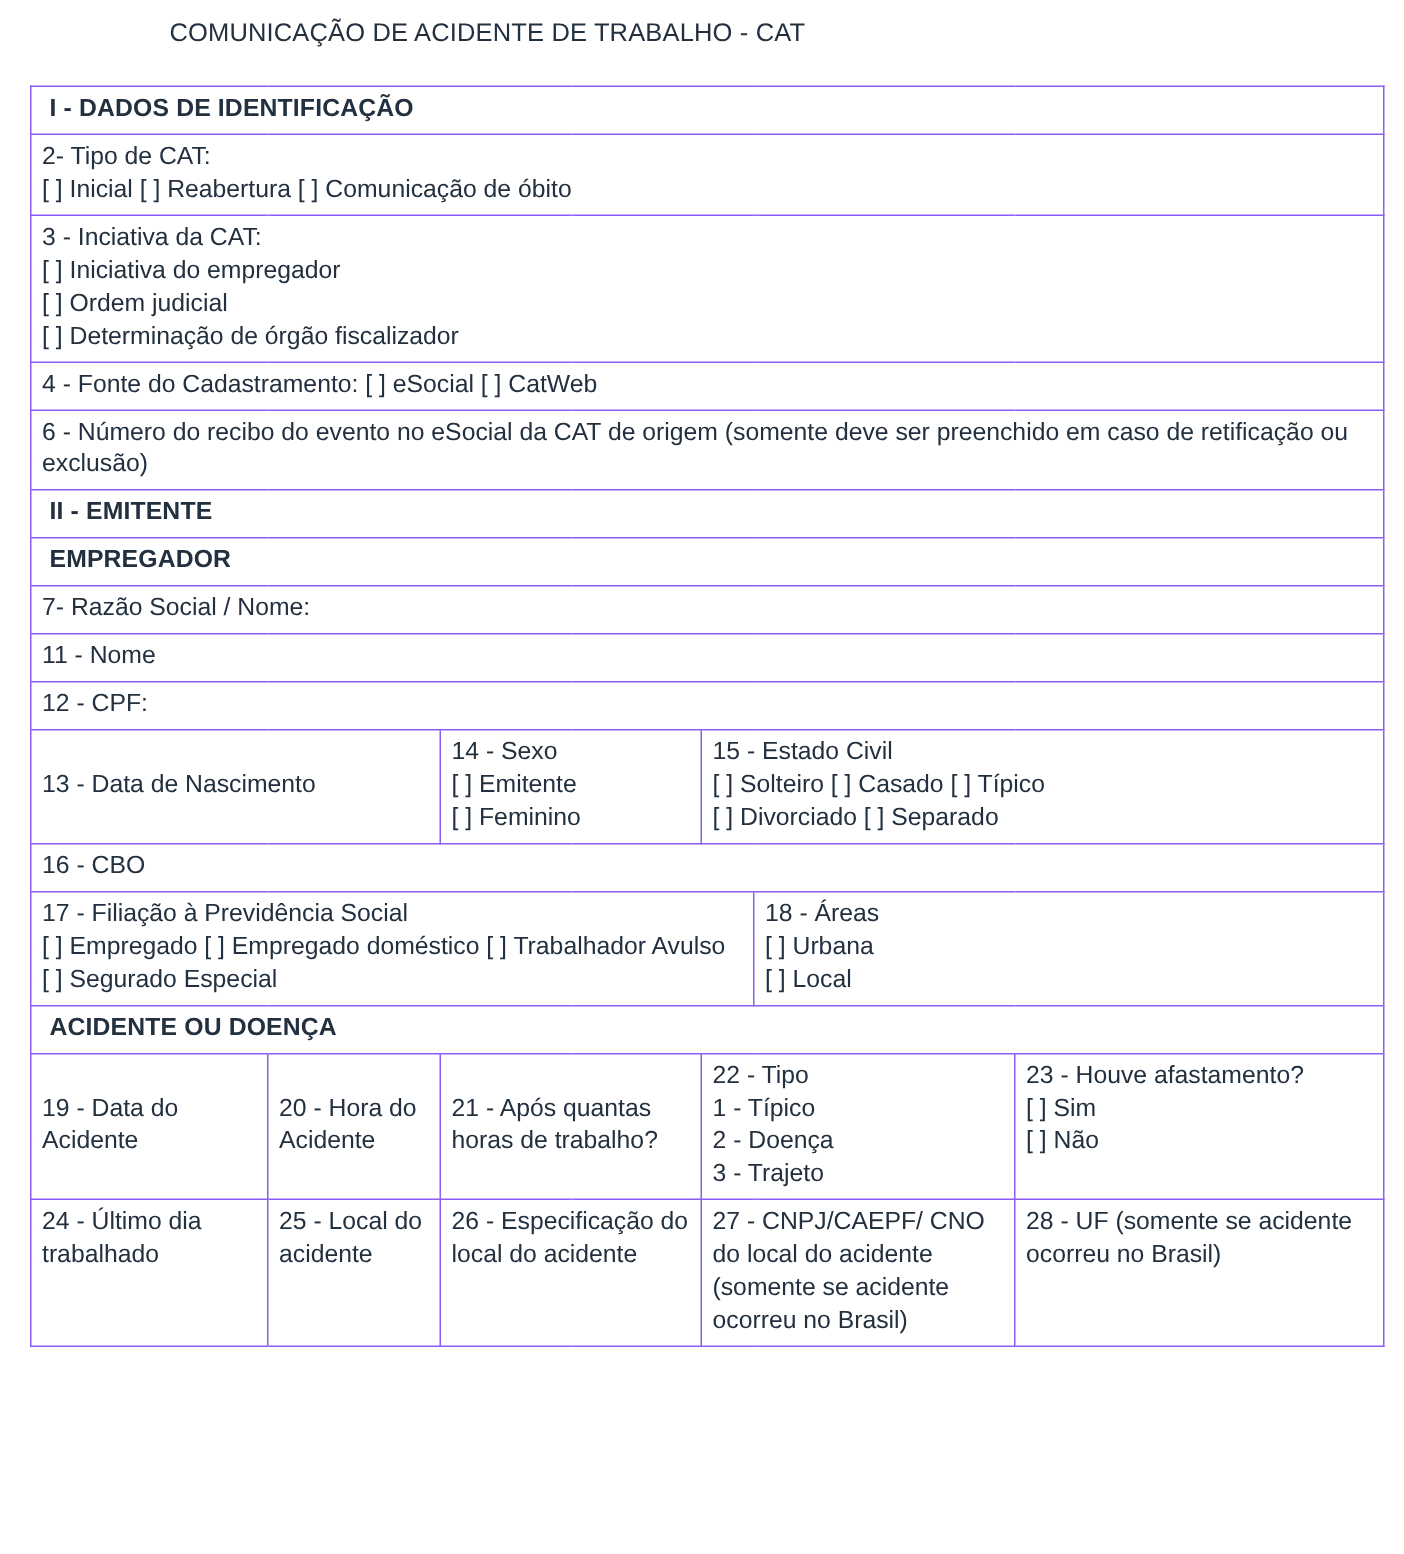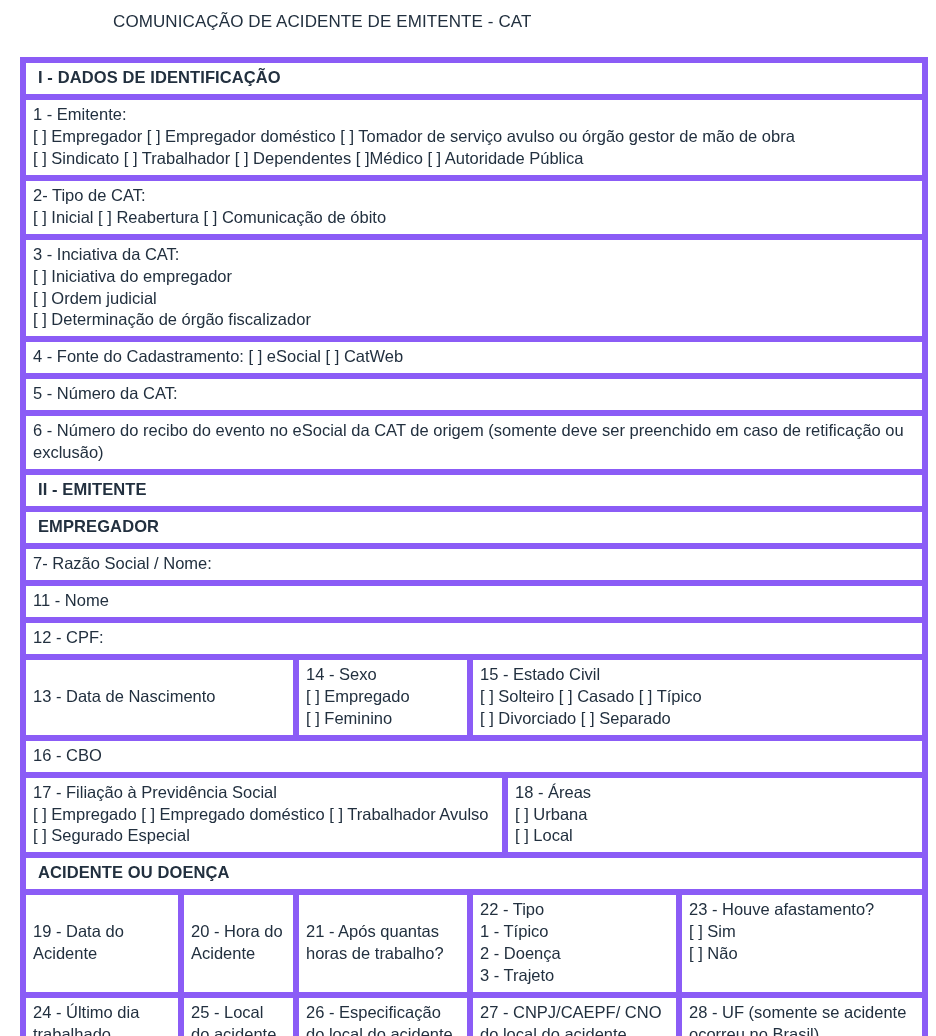--- a/index.html
+++ b/index.html
@@ -32,21 +32,21 @@
   }
   .form-table {
     position: absolute;
     left: 20px;
     top: 57px;
     width: 902px;
     border-collapse: collapse;
     table-layout: fixed;
   }
   .form-table td {
-    border: 6px solid #8b5cf6;
+    border: 1px solid #8b5cf6;
     padding: 4px 7px 5px 7px;
     font-size: 16.5px;
     line-height: 1.33;
     vertical-align: top;
     color: #22303f;
     background: #ffffff;
     word-wrap: break-word;
   }
   td.section-head {
     font-weight: bold;
@@ -56,47 +56,40 @@
   td.mid {
     vertical-align: middle;
   }
   .line { display: block; }
 </style>
 </head>
 <body>
 
 <div class="page">
 
-  <div class="doc-title">COMUNICAÇÃO DE ACIDENTE DE EMITENTE - CAT</div>
+  <div class="doc-title">COMUNICAÇÃO DE ACIDENTE DE TRABALHO - CAT</div>
 
   <table class="form-table">
     <colgroup>
       <col style="width:158px">
       <col style="width:55px">
       <col style="width:60px">
       <col style="width:87px">
       <col style="width:87px">
       <col style="width:35px">
       <col style="width:174px">
       <col style="width:71px">
       <col style="width:175px">
     </colgroup>
     <tbody>
 
       <tr>
         <td class="section-head" colspan="9">I - DADOS DE IDENTIFICAÇÃO</td>
       </tr>
 
-      <tr>
-        <td colspan="9">
-          <span class="line">1 - Emitente:</span>
-          <span class="line">[ ] Empregador [ ] Empregador doméstico [ ] Tomador de serviço avulso ou órgão gestor de mão de obra</span>
-          <span class="line">[ ] Sindicato [ ] Trabalhador [ ] Dependentes [ ]Médico [ ] Autoridade Pública</span>
-        </td>
-      </tr>
 
       <tr>
         <td colspan="9">
           <span class="line">2- Tipo de CAT:</span>
           <span class="line">[ ] Inicial [ ] Reabertura [ ] Comunicação de óbito</span>
         </td>
       </tr>
 
       <tr>
         <td colspan="9">
@@ -104,23 +97,20 @@
           <span class="line">[ ] Iniciativa do empregador</span>
           <span class="line">[ ] Ordem judicial</span>
           <span class="line">[ ] Determinação de órgão fiscalizador</span>
         </td>
       </tr>
 
       <tr>
         <td colspan="9">4 - Fonte do Cadastramento: [ ] eSocial [ ] CatWeb</td>
       </tr>
 
-      <tr>
-        <td colspan="9">5 - Número da CAT:</td>
-      </tr>
 
       <tr>
         <td colspan="9">6 - Número do recibo do evento no eSocial da CAT de origem (somente deve ser preenchido em caso de retificação ou exclusão)</td>
       </tr>
 
       <tr>
         <td class="section-head" colspan="9">II - EMITENTE</td>
       </tr>
 
       <tr>
@@ -138,21 +128,21 @@
       </tr>
 
       <tr>
         <td colspan="9">12 - CPF:</td>
       </tr>
 
       <tr>
         <td class="mid" colspan="3">13 - Data de Nascimento</td>
         <td colspan="2">
           <span class="line">14 - Sexo</span>
-          <span class="line">[ ] Empregado</span>
+          <span class="line">[ ] Emitente</span>
           <span class="line">[ ] Feminino</span>
         </td>
         <td colspan="4">
           <span class="line">15 - Estado Civil</span>
           <span class="line">[ ] Solteiro [ ] Casado [ ] Típico</span>
           <span class="line">[ ] Divorciado [ ] Separado</span>
         </td>
       </tr>
 
       <tr>

